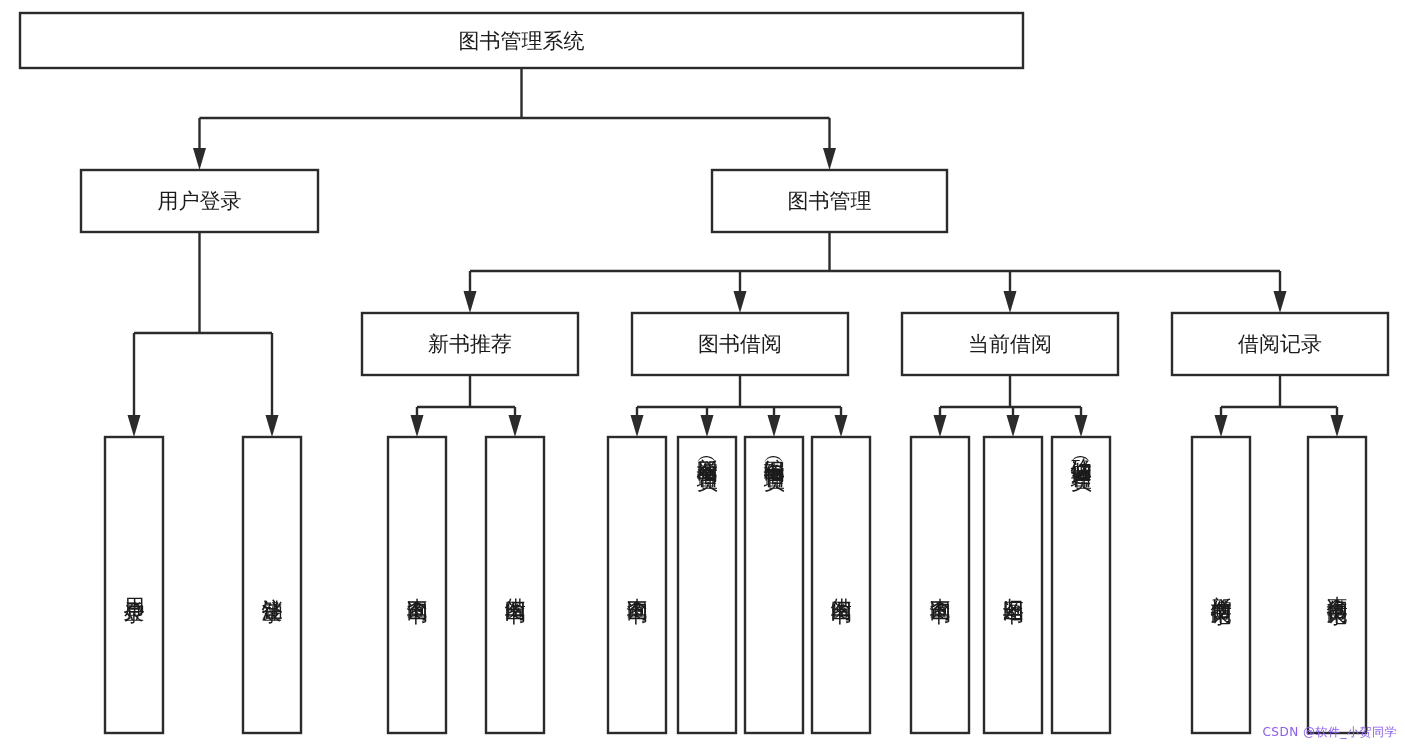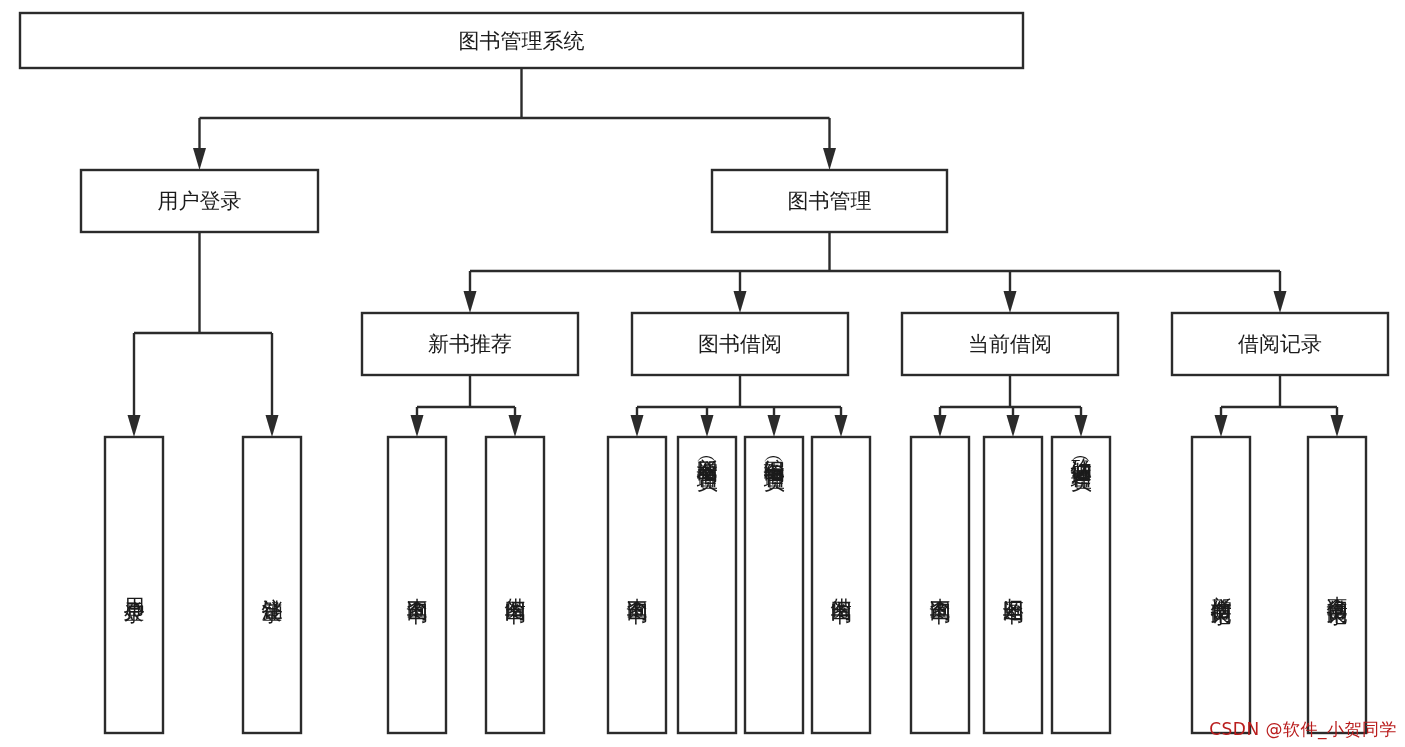--- a/index.html
+++ b/index.html
@@ -64,22 +64,22 @@
     color: #1b1b1b;
     letter-spacing: 2px;
     white-space: nowrap;
     text-align: center;
   }
   #watermark {
     position: absolute;
     right: 8px;
     bottom: 6px;
     font-family: "DejaVu Sans", "Liberation Sans", sans-serif;
-    font-size: 17px;
-    color: #b91c1c;
+    font-size: 12px;
+    color: #8b5cf6;
     letter-spacing: 0.5px;
     white-space: nowrap;
   }
 </style>
 </head>
 <body>
 
 <div id="diagram-root">
 
   <svg id="tree-svg" viewBox="0 0 1405 747" xmlns="http://www.w3.org/2000/svg">

